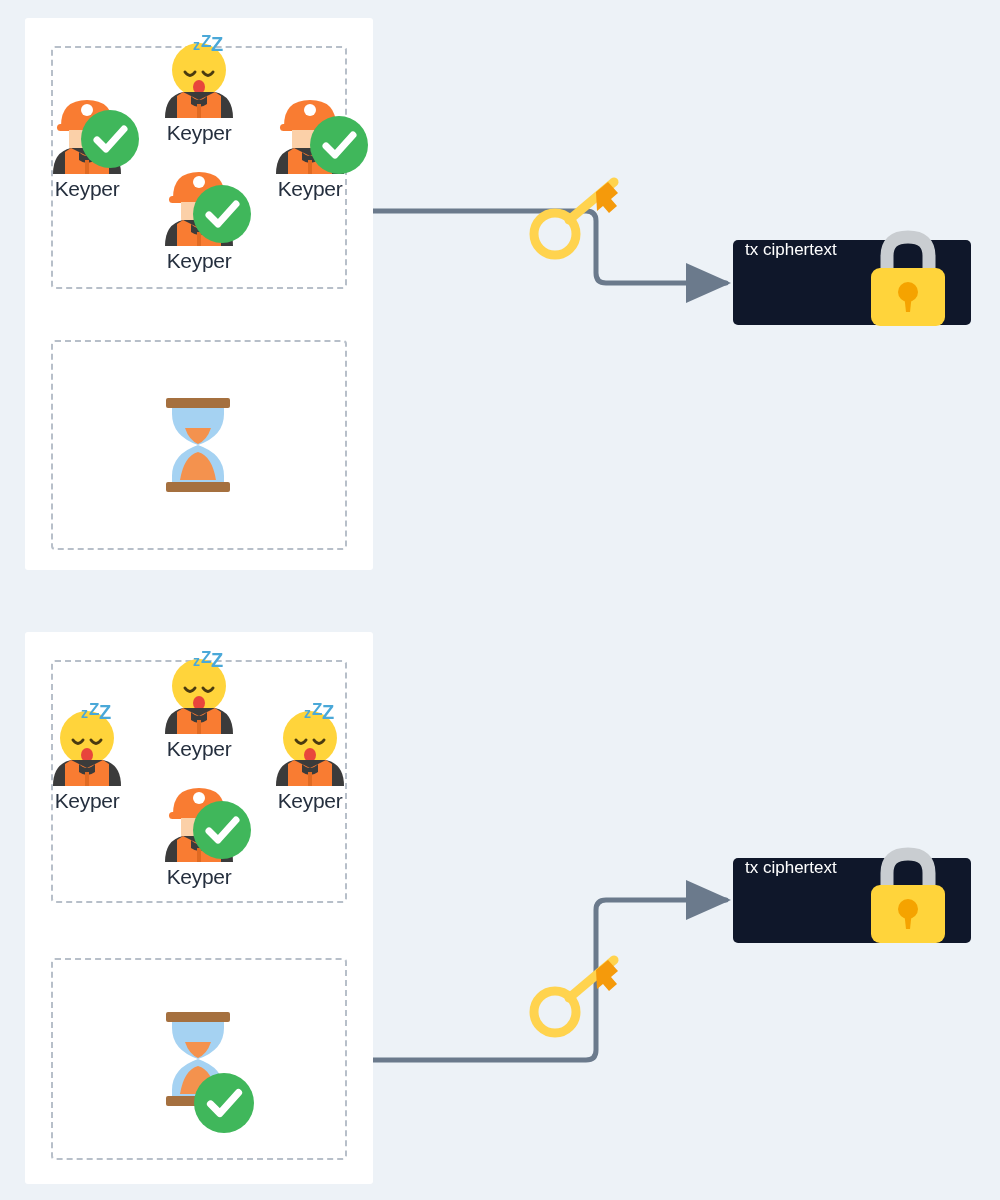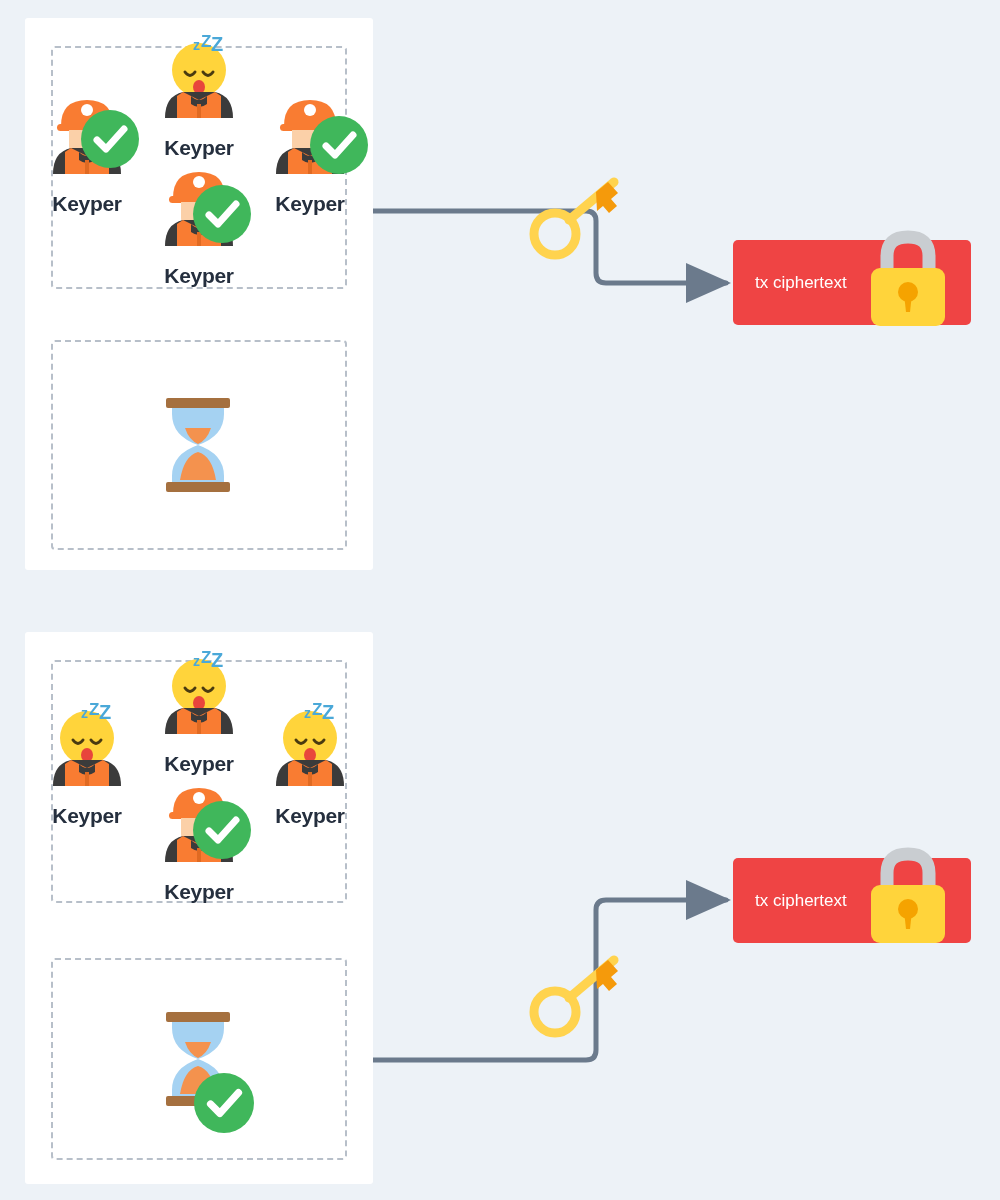--- a/index.html
+++ b/index.html
@@ -38,50 +38,49 @@
     width:104px;
     text-align:center;
   }
   .fig{
     position:relative;
     width:104px;height:86px;
     margin:0 auto;
   }
   .klabel{
     font-size:21px;
-    font-weight:bold;
+    font-weight:normal;
     color:#252f3e;
     letter-spacing:-0.3px;
-    margin-top:18px;
+    margin-top:3px;
     white-space:nowrap;
   }
   .fig svg{position:absolute;left:0;top:0;}
 
   
   .check{
     position:absolute;
     width:58px;height:58px;
     border-radius:50%;
     background:#40b75b;
   }
   .check svg{position:absolute;left:0;top:0;}
 
   
   .hourglass{position:absolute;width:80px;height:110px;}
 
   
   .txbox{
     position:absolute;
-    background:#ef4444;
+    background:#0f172a;
     border-radius:5px;
     color:#ffffff;
     font-size:17px;
     display:flex;
-    align-items:center;
-    padding-left:22px;
+    padding-left:12px;
     box-sizing:border-box;
   }
   .lockicon{position:absolute;width:90px;height:110px;}
 
   .keyicon{position:absolute;width:110px;height:90px;}
 
   .conn{position:absolute;left:0;top:0;width:1000px;height:1200px;pointer-events:none;}
 </style>
 </head>
 <body>

